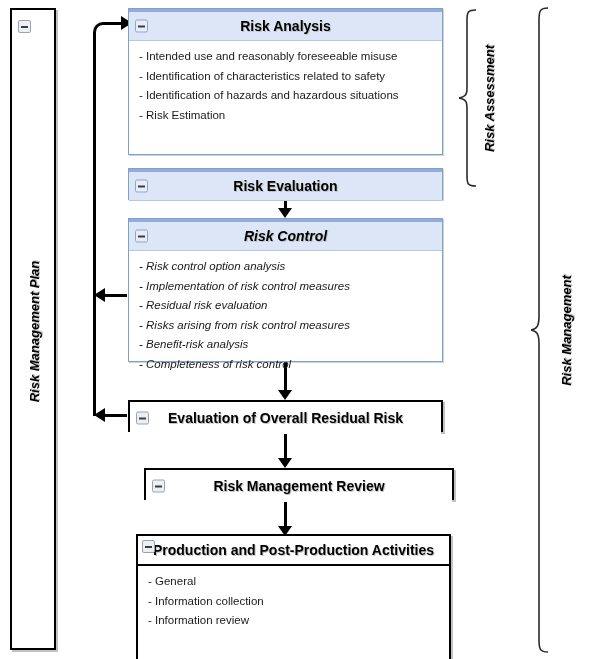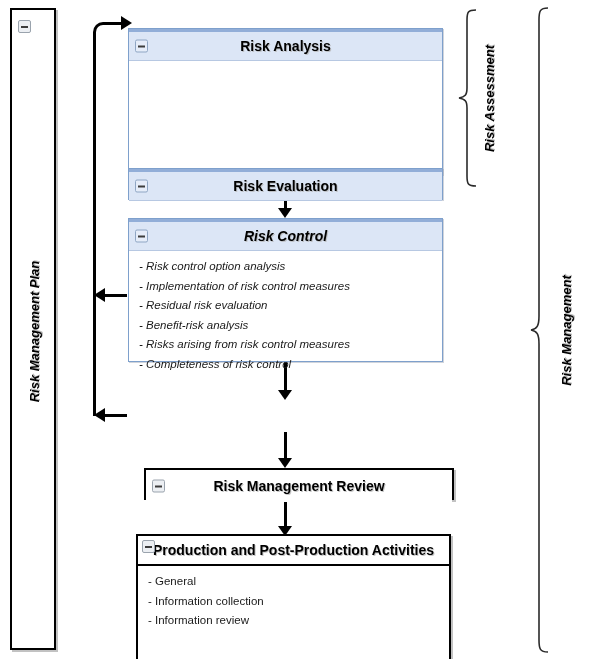--- a/index.html
+++ b/index.html
@@ -117,51 +117,65 @@
 
   <div class="vline" style="left:284px;top:362px;height:30px;"></div>
   <div class="arrow-down" style="left:278px;top:390px;"></div>
 
   <div class="vline" style="left:284px;top:432px;height:28px;"></div>
   <div class="arrow-down" style="left:278px;top:458px;"></div>
 
   <div class="vline" style="left:284px;top:500px;height:28px;"></div>
   <div class="arrow-down" style="left:278px;top:526px;"></div>
 
-  <div class="node blue" style="left:128px;top:8px;width:315px;height:147px;margin-top:20px;">
+  <div class="node blue" style="left:128px;top:8px;width:315px;height:147px;">
     <div class="hdr">
       <div class="ico"></div>
       <span>Risk Analysis</span>
+    </div>
+    <div class="body">
+      <ul>
+        <li>- Intended use and reasonably foreseeable misuse</li>
+        <li>- Identification of characteristics related to safety</li>
+        <li>- Identification of hazards and hazardous situations</li>
+        <li>- Risk Estimation</li>
+      </ul>
     </div>
   </div>
 
   <div class="node blue" style="left:128px;top:168px;width:315px;height:32px;">
     <div class="hdr">
       <div class="ico"></div>
       <span>Risk Evaluation</span>
     </div>
   </div>
 
   <div class="node blue" style="left:128px;top:218px;width:315px;height:144px;font-style:italic;">
     <div class="hdr">
       <div class="ico"></div>
       <span>Risk Control</span>
     </div>
     <div class="body">
       <ul>
         <li>- Risk control option analysis</li>
         <li>- Implementation of risk control measures</li>
         <li>- Residual risk evaluation</li>
+        <li>- Risks arising from risk control measures</li>
         <li>- Benefit-risk analysis</li>
-        <li>- Risks arising from risk control measures</li>
         <li>- Completeness of risk control</li>
       </ul>
     </div>
   </div>
 
+  <div class="node plain" style="left:128px;top:400px;width:315px;height:32px;">
+    <div class="hdr">
+      <div class="ico"></div>
+      <span>Evaluation of Overall Residual Risk</span>
+    </div>
+  </div>
 
   <div class="node plain" style="left:128px;top:468px;width:310px;height:32px;margin-left:16px;">
     <div class="hdr">
       <div class="ico"></div>
       <span>Risk Management Review</span>
     </div>
   </div>
 
   <div class="node plain hasbody" style="left:136px;top:534px;width:315px;height:136px;">
     <div class="hdr" style="height:30px;">

